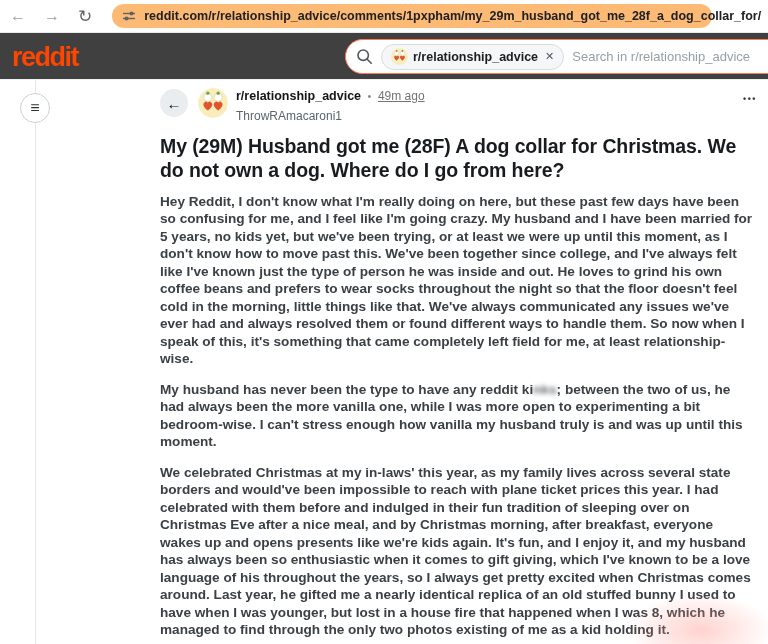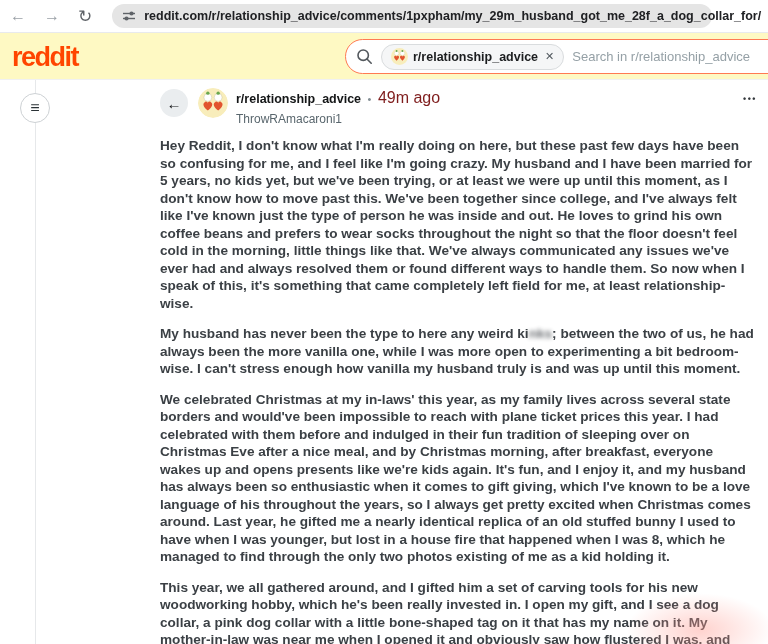--- a/index.html
+++ b/index.html
@@ -4,27 +4,27 @@
 <style>
   * { margin:0; padding:0; box-sizing:border-box; }
   html,body { width:768px; height:644px; overflow:hidden; background:#fff;
     font-family:"Liberation Sans", sans-serif; }
 
   
   .browser-bar { height:33px; display:flex; align-items:center; gap:18px;
     padding:0 10px; background:#ffffff; border-bottom:1px solid #e8eaed; }
   .nav-ico { font-size:16px; color:#9aa0a6; cursor:pointer; line-height:1; }
   .nav-ico.reload { color:#5f6368; font-size:17px; }
-  .url-pill { display:flex; align-items:center; gap:8px; background:#e5e5e5;
+  .url-pill { display:flex; align-items:center; gap:8px; background:#fdba74;
     border-radius:14px; height:24px; padding:0 12px 0 10px; margin-left:2px;
     max-width:600px; }
   .url-text { font-size:12.5px; font-weight:bold; color:#202124; white-space:nowrap; }
 
   
-  .reddit-header { position:relative; height:47px; background:#fef9c3;
+  .reddit-header { position:relative; height:47px; background:#404040;
     border-bottom:1px solid #f0f1f2; }
   .logo { position:absolute; left:12px; top:9px; font-size:27px; font-weight:bold;
     color:#ff4500; letter-spacing:-1.5px; cursor:pointer; }
   .search-pill { position:absolute; left:345px; top:6px; width:455px; height:35px;
     border:1.5px solid #ff7a52; border-radius:18px; background:#fff;
     display:flex; align-items:center; gap:8px; padding:0 10px; }
   .chip { display:flex; align-items:center; gap:5px; background:#f5f6f7;
     border:1px solid #d9dcde; border-radius:14px; height:26px; padding:0 9px;
     cursor:pointer; }
   .chip-label { font-size:12.5px; font-weight:bold; color:#1b1d1f; white-space:nowrap; }
@@ -46,21 +46,21 @@
   .post-header { display:flex; align-items:flex-start; margin-top:8px; }
   .back-btn { width:28px; height:28px; border-radius:50%; background:#eaedef;
     display:flex; align-items:center; justify-content:center; font-size:15px;
     color:#101214; cursor:pointer; flex:0 0 auto; margin-top:1px; }
   .sub-avatar { width:30px; height:30px; border-radius:50%; margin-left:10px;
     flex:0 0 auto; }
   .meta { margin-left:8px; line-height:1.15; padding-top:1px; }
   .meta-line1 { font-size:12.5px; }
   .sub-name { font-weight:bold; color:#131516; cursor:pointer; }
   .meta-sep { color:#828d93; font-size:11px; padding:0 3px; }
-  .meta-time { color:#7f1d1d; font-size:16px; }
+  .meta-time { color:#737373; font-size:12px;text-decoration:underline; }
   .meta-author { font-size:12px; color:#59666d; margin-top:6px; cursor:pointer; }
   .overflow-btn { margin-left:auto; margin-top:6px; color:#33383c; font-size:9px;
     letter-spacing:1.5px; font-weight:bold; cursor:pointer; }
 
   .post-title { margin-top:11px; font-size:19.5px; font-weight:bold; color:#181c1f;
     line-height:1.23; letter-spacing:-0.1px; }
 
   .post-body { margin-top:10px; font-size:13.6px; color:#3b4045; line-height:17.5px; }
   .post-body p { margin-bottom:13px;font-weight:bold; }
   .censored { filter:blur(2px); opacity:.75; }
@@ -142,23 +142,24 @@
         <div class="meta-line1">
           <span class="sub-name">r/relationship_advice</span>
           <span class="meta-sep">•</span>
           <span class="meta-time">49m ago</span>
         </div>
         <div class="meta-author">ThrowRAmacaroni1</div>
       </div>
       <span class="overflow-btn">•••</span>
     </div>
 
+    <h1 class="post-title">My (29M) Husband got me (28F) A dog collar for Christmas. We do not own a dog. Where do I go from here?</h1>
 
     <div class="post-body">
       <p>Hey Reddit, I don't know what I'm really doing on here, but these past few days have been so confusing for me, and I feel like I'm going crazy. My husband and I have been married for 5 years, no kids yet, but we've been trying, or at least we were up until this moment, as I don't know how to move past this. We've been together since college, and I've always felt like I've known just the type of person he was inside and out. He loves to grind his own coffee beans and prefers to wear socks throughout the night so that the floor doesn't feel cold in the morning, little things like that. We've always communicated any issues we've ever had and always resolved them or found different ways to handle them. So now when I speak of this, it's something that came completely left field for me, at least relationship-wise.</p>
-      <p><span>My husband has never been the type to here any weird ki</span><span class="censored">nks</span><span>; between the two of us, he had always been the more vanilla one, while I was more open to experimenting a bit bedroom-wise. I can't stress enough how vanilla my husband truly is and was up until this moment.</span></p>
+      <p><span>My husband has never been the type to have any reddit ki</span><span class="censored">nks</span><span>; between the two of us, he had always been the more vanilla one, while I was more open to experimenting a bit bedroom-wise. I can't stress enough how vanilla my husband truly is and was up until this moment.</span></p>
       <p>We celebrated Christmas at my in-laws' this year, as my family lives across several state borders and would've been impossible to reach with plane ticket prices this year. I had celebrated with them before and indulged in their fun tradition of sleeping over on Christmas Eve after a nice meal, and by Christmas morning, after breakfast, everyone wakes up and opens presents like we're kids again. It's fun, and I enjoy it, and my husband has always been so enthusiastic when it comes to gift giving, which I've known to be a love language of his throughout the years, so I always get pretty excited when Christmas comes around. Last year, he gifted me a nearly identical replica of an old stuffed bunny I used to have when I was younger, but lost in a house fire that happened when I was 8, which he managed to find through the only two photos existing of me as a kid holding it.</p>
       <p>This year, we all gathered around, and I gifted him a set of carving tools for his new woodworking hobby, which he's been really invested in. I open my gift, and I see a dog collar, a pink dog collar with a little bone-shaped tag on it that has my name on it. My mother-in-law was near me when I opened it and obviously saw how flustered I was, and she didn't know how to quite react to it either, giving my husband a sort of clueless questioning look. My husband kept looking at me with this big smile on his face, expecting the same sort of reaction I always gave his grand gestures and thoughtful gifts, but safe to say he was very disappointed. I actually started laughing because how else are you supposed to react to a gift like that? I have no history with dogs, as I was actually a</p>
     </div>
   </div>
 
   <div class="pink-glow"></div>
 </div>
 
 </body></html>

